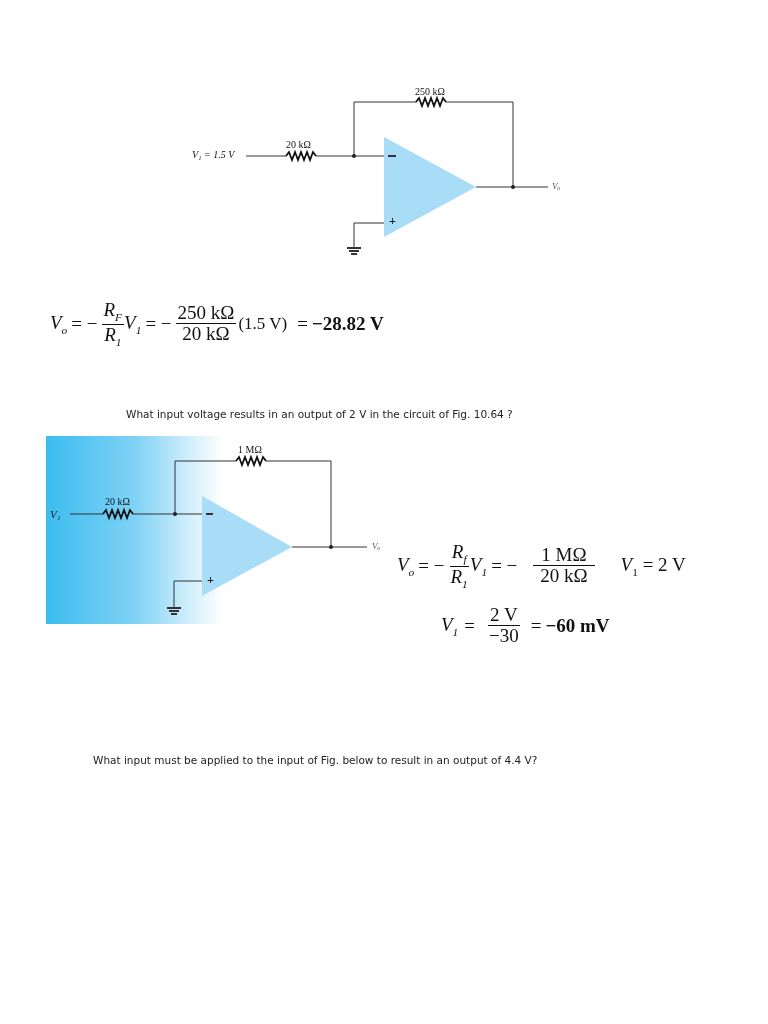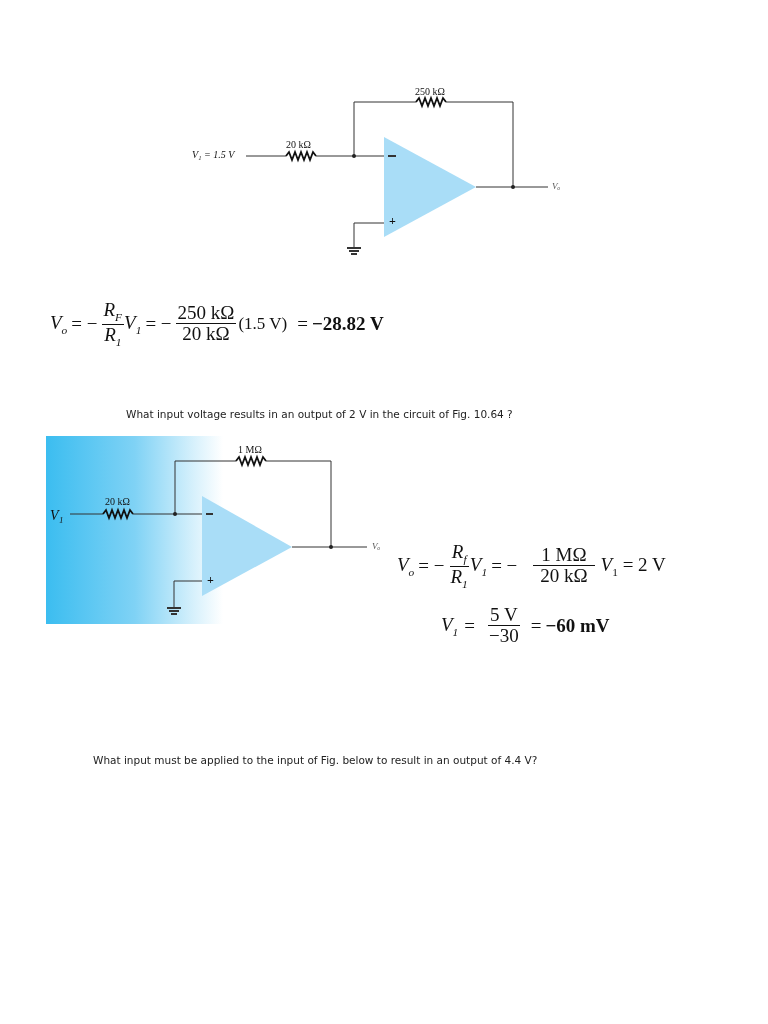--- a/index.html
+++ b/index.html
@@ -86,46 +86,46 @@
     <line x1="174" y1="581" x2="174" y2="608"></line>
     <line x1="167" y1="608" x2="181" y2="608" stroke-width="2"></line>
     <line x1="169" y1="611" x2="179" y2="611" stroke-width="2"></line>
     <line x1="171" y1="614" x2="177" y2="614" stroke-width="2"></line>
   </g>
   <polygon points="202,496 202,596 292,547" fill="#a9ddf7"></polygon>
   <circle cx="175" cy="514" r="2" fill="#222"></circle>
   <circle cx="331" cy="547" r="2" fill="#222"></circle>
   <line x1="206" y1="514" x2="213" y2="514" stroke="#333" stroke-width="2"></line>
 </svg>
-<div class="abs eq it" style="left:50px;top:508px;font-size:14px;">V₁</div>
+<div class="abs eq it" style="left:50px;top:508px;font-size:11px;">V₁</div>
 <div class="abs eq" style="left:105px;top:496px;font-size:10px;">20 kΩ</div>
 <div class="abs eq" style="left:238px;top:444px;font-size:10px;">1 MΩ</div>
 <div class="abs eq it" style="left:372px;top:541px;font-size:9px;color:#555;">Vₒ</div>
 <div class="abs eq bold" style="left:207px;top:573px;font-size:12px;">+</div>
 
 <div class="abs eq" style="left:397px;top:542px;font-size:19px;display:flex;align-items:center;">
   <span class="it"><span>V</span><sub>o</sub></span>
   <span style="margin:0 4px;">= −</span>
   <span class="frac it">
     <span class="num"><span>R</span><sub>f</sub></span>
     <span class="den"><span>R</span><sub>1</sub></span>
   </span>
   <span class="it"><span>V</span><sub>1</sub></span>
   <span style="margin:0 16px 0 4px;">= −</span>
   <span class="frac">
     <span class="num" style="padding:0 8px;">1 MΩ</span>
     <span class="den">20 kΩ</span>
   </span>
-  <span style="margin-left:6px;"><span class="it">V</span><sub>1</sub> <span>= 2 V</span></span>
+  <span style="margin-left:26px;"><span class="it">V</span><sub>1</sub> <span>= 2 V</span></span>
 </div>
 
 <div class="abs eq" style="left:441px;top:605px;font-size:19px;display:flex;align-items:center;">
   <span class="it"><span>V</span><sub>1</sub></span>
   <span style="margin:0 12px 0 6px;">=</span>
   <span class="frac">
-    <span class="num">5 V</span>
+    <span class="num">2 V</span>
     <span class="den">−30</span>
   </span>
   <span style="margin:0 4px 0 10px;">=</span>
   <span class="bold">−60 mV</span>
 </div>
 
 <div class="abs q-text" style="left:93px;top:754px;">What input must be applied to the input of Fig. below to result in an output of 4.4 V?</div>
 
 </body></html>

